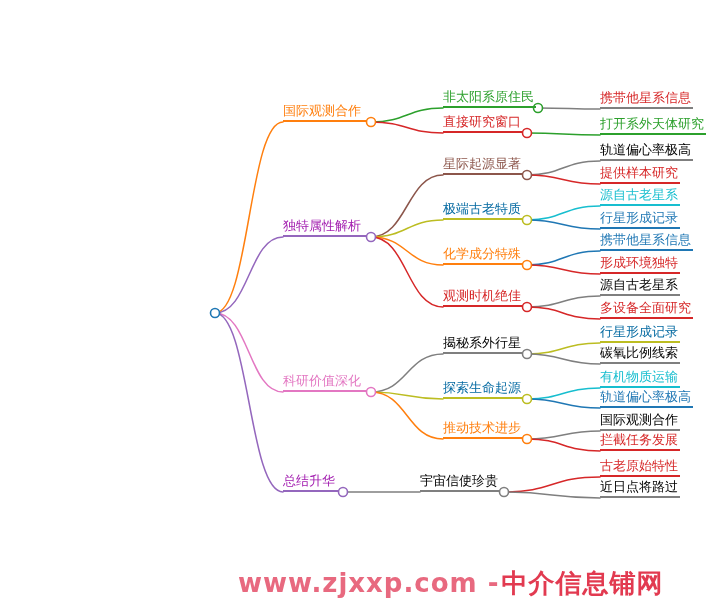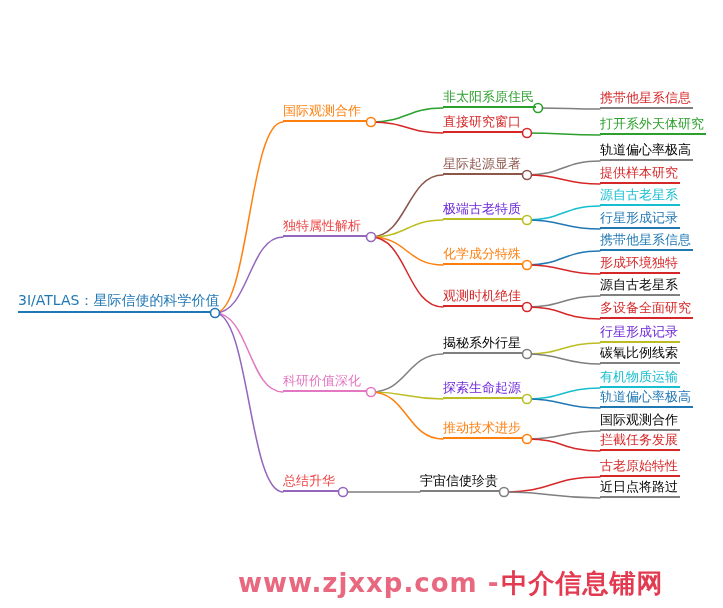--- a/index.html
+++ b/index.html
@@ -15,25 +15,25 @@
   .n{
     position:absolute;box-sizing:border-box;height:20px;line-height:17px;
     font-size:13px;border-bottom:2px solid;white-space:nowrap;
   }
   .root-n{height:22px;line-height:19px;font-size:14px}
 
   .c-blue  {color:#1f77b4;border-bottom-color:#1f77b4}
   .c-orange{color:#ff7f0e;border-bottom-color:#ff7f0e}
   .c-green {color:#2ca02c;border-bottom-color:#2ca02c}
   .c-red   {color:#d62728;border-bottom-color:#d62728}
-  .c-purple{color:#ef4444;border-bottom-color:#9467bd}
+  .c-purple{color:#a21caf;border-bottom-color:#9467bd}
   .c-brown {color:#8c564b;border-bottom-color:#8c564b}
   .c-pink  {color:#e377c2;border-bottom-color:#e377c2}
   .c-gray  {color:#000000;border-bottom-color:#7f7f7f}
-  .c-olive {color:#6d28d9;border-bottom-color:#bcbd22}
+  .c-olive {color:#0369a1;border-bottom-color:#bcbd22}
   .c-cyan  {color:#17becf;border-bottom-color:#17becf}
   .b-gray  {border-bottom-color:#7f7f7f}
 
   .watermark{
     position:absolute;left:238px;top:566px;font-size:26px;font-weight:bold;
     letter-spacing:1px;color:#e8697f;white-space:nowrap;
   }
   .watermark .sep{margin:0 2px 0 10px;color:#e8697f}
   .watermark .site{color:#e23a50}
 </style>
@@ -92,21 +92,20 @@
     <circle cx="527" cy="175" r="4.5" stroke="#8c564b"></circle>
     <circle cx="527" cy="220" r="4.5" stroke="#bcbd22"></circle>
     <circle cx="527" cy="265" r="4.5" stroke="#ff7f0e"></circle>
     <circle cx="527" cy="307" r="4.5" stroke="#d62728"></circle>
     <circle cx="527" cy="354" r="4.5" stroke="#7f7f7f"></circle>
     <circle cx="527" cy="399" r="4.5" stroke="#bcbd22"></circle>
     <circle cx="527" cy="439" r="4.5" stroke="#ff7f0e"></circle>
     <circle cx="504" cy="492" r="4.5" stroke="#7f7f7f"></circle>
   </svg>
 
-  <div class="n root-n c-blue" style="left:18px;top:291px;width:193px">3I/ATLAS：星际信使的科学价值</div>
 
   <div class="n c-orange" style="left:283px;top:102px;width:84px">国际观测合作</div>
   <div class="n c-purple" style="left:283px;top:217px;width:84px">独特属性解析</div>
   <div class="n c-pink" style="left:283px;top:372px;width:84px">科研价值深化</div>
   <div class="n c-purple" style="left:283px;top:472px;width:56px">总结升华</div>
 
   <div class="n c-green" style="left:443px;top:88px;width:93px">非太阳系原住民</div>
   <div class="n c-red" style="left:443px;top:113px;width:80px">直接研究窗口</div>
   <div class="n c-brown" style="left:443px;top:155px;width:80px">星际起源显著</div>
   <div class="n c-olive" style="left:443px;top:200px;width:80px">极端古老特质</div>

